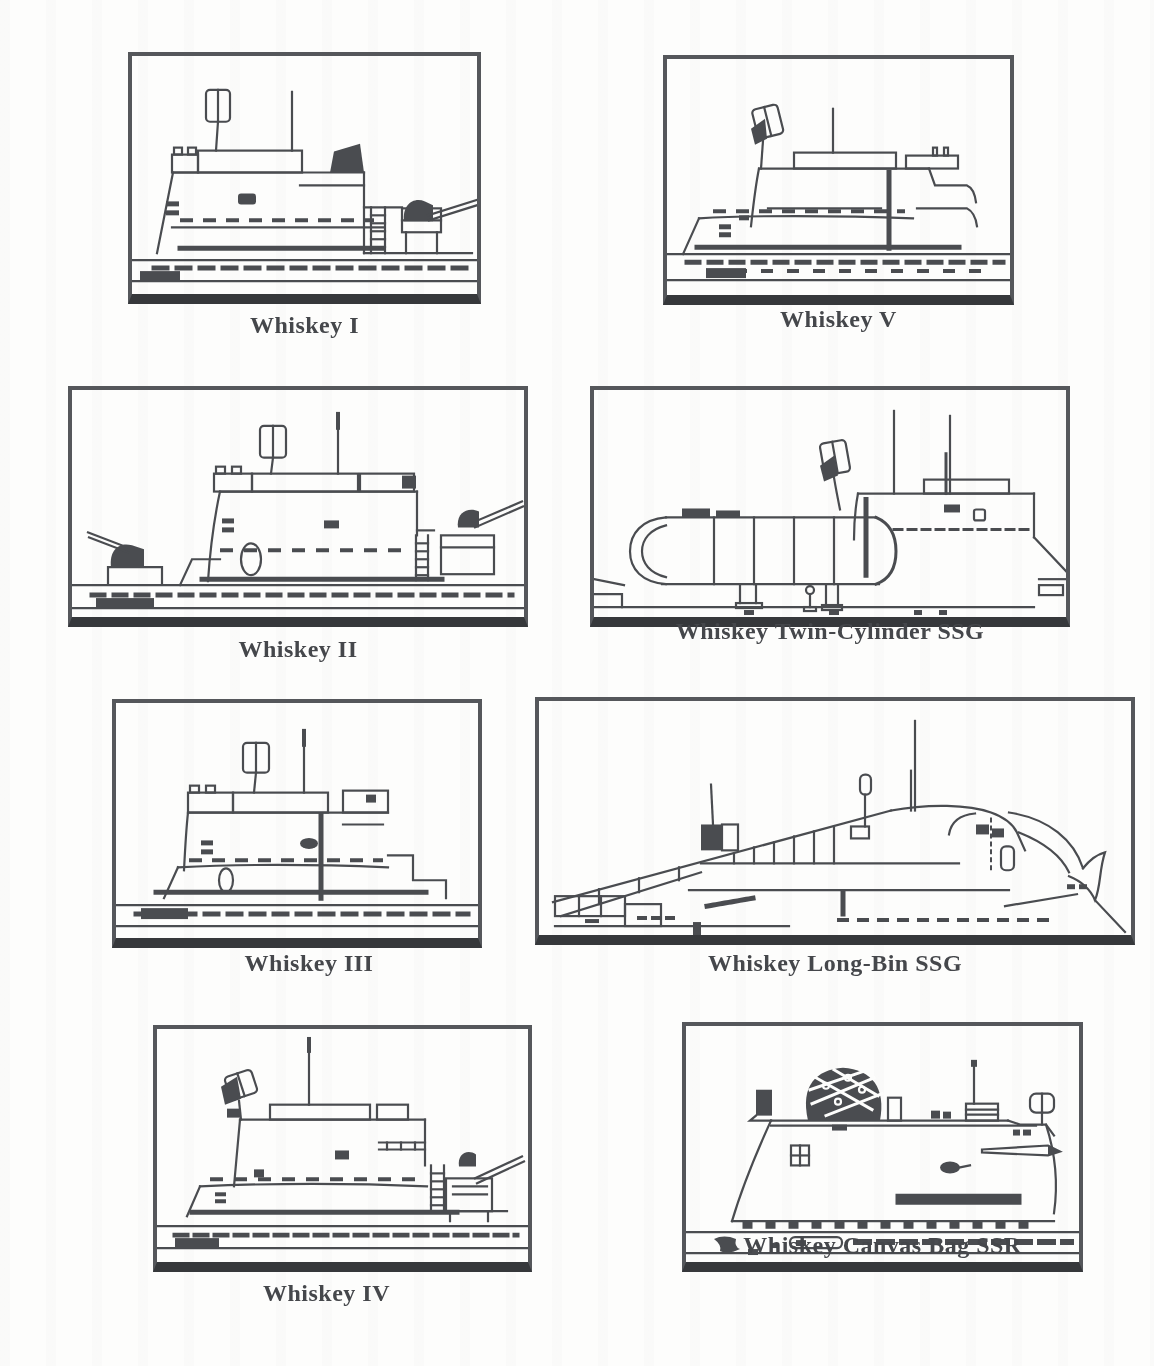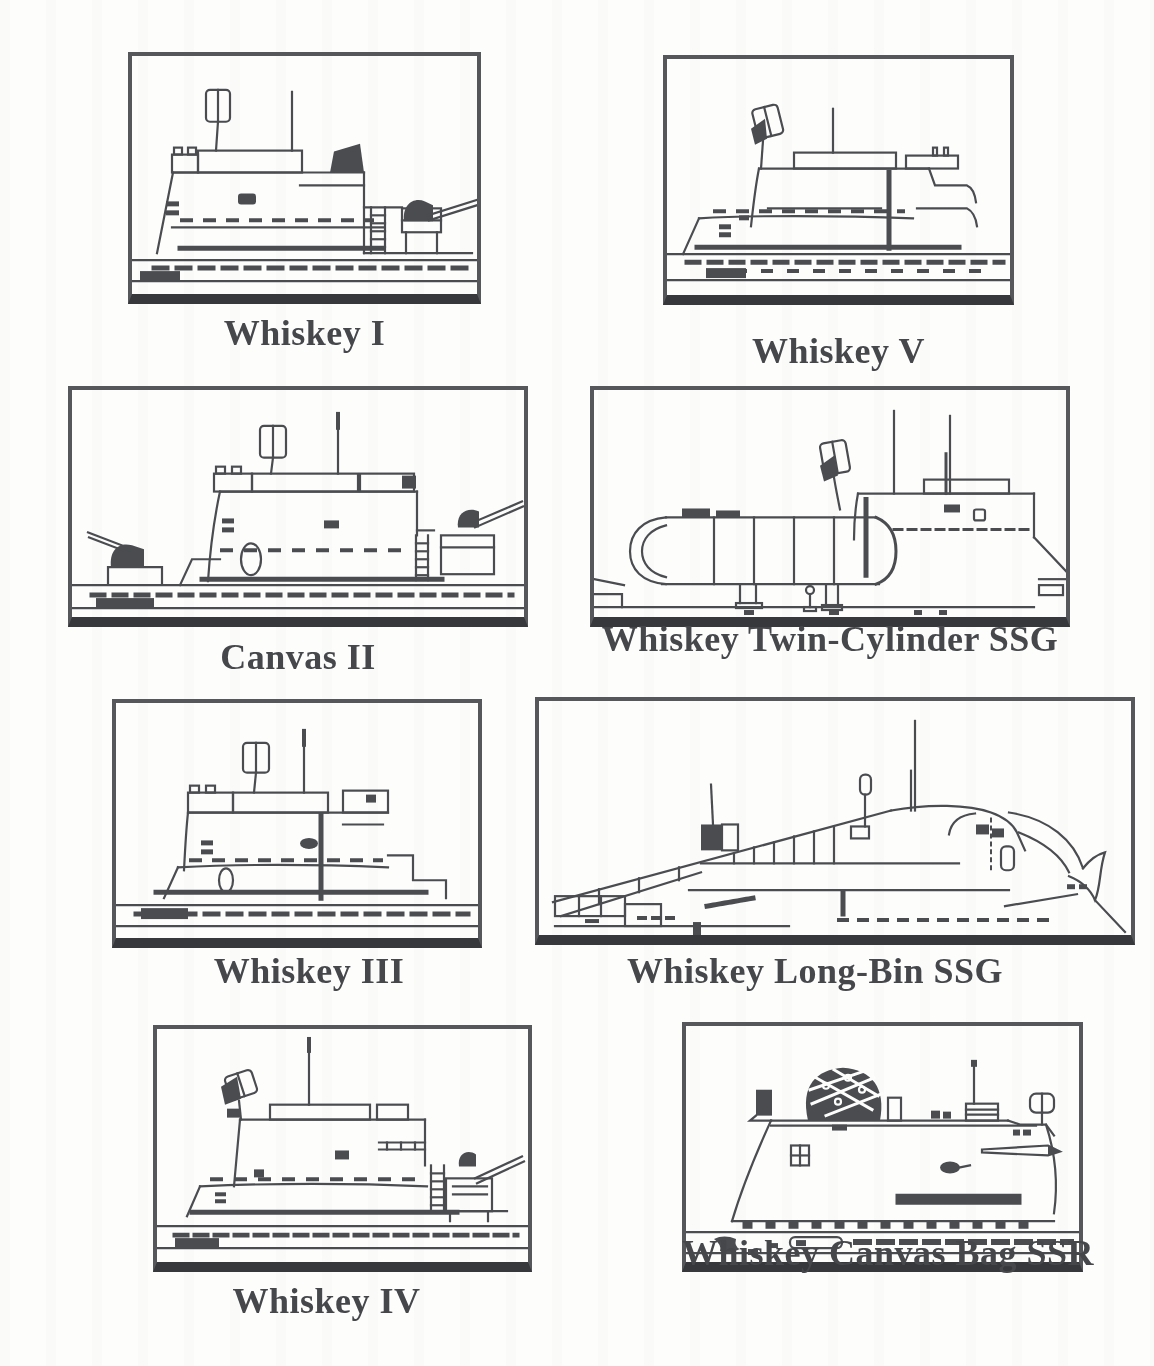--- a/index.html
+++ b/index.html
@@ -15,21 +15,21 @@
   }
   .panel{
     position:absolute;box-sizing:border-box;background:transparent;
     border:4px solid var(--frame);border-bottom:10px solid var(--frame-bottom);
   }
   .panel svg{display:block;width:100%;height:100%;color:var(--ink);}
   svg g.ink{stroke:currentColor;fill:none;stroke-width:2.2;stroke-linecap:square;}
   svg .f{fill:currentColor;stroke:none;}
   svg .w{stroke:#fdfdfc;fill:none;}
   .caption{
-    position:absolute;text-align:center;font-weight:bold;font-size:36px;
+    position:absolute;text-align:center;font-weight:bold;font-size:24px;
     color:var(--caption);letter-spacing:0.5px;white-space:nowrap;
   }
 </style>
 </head>
 <body>
 
 <div class="panel" style="left:128px;top:52px;width:353px;height:252px">
   <svg viewBox="0 0 345 239" preserveAspectRatio="none">
     <g class="ink">
       <path d="M25,198 L41,117"></path>
@@ -105,21 +105,21 @@
       <rect class="f" x="72" y="157" width="10" height="5"></rect>
       <line x1="30" y1="189" x2="292" y2="189" stroke-width="5"></line>
       <line x1="0" y1="196" x2="343" y2="196"></line>
       <line x1="20" y1="204" x2="336" y2="204" stroke-width="5" stroke-dasharray="12 10"></line>
       <line x1="70" y1="213" x2="330" y2="213" stroke-width="4" stroke-dasharray="8 18"></line>
       <line x1="0" y1="222" x2="343" y2="222"></line>
       <rect class="f" x="39" y="210" width="40" height="10"></rect>
     </g>
   </svg>
 </div>
-<div class="caption" style="left:663px;top:330px;width:351px">Whiskey V</div>
+<div class="caption" style="left:663px;top:306px;width:351px">Whiskey V</div>
 
 <div class="panel" style="left:68px;top:386px;width:460px;height:241px">
   <svg viewBox="0 0 452 228" preserveAspectRatio="none">
     <g class="ink">
       <path d="M136,192 C138,162 142,130 148,102"></path>
       <line x1="148" y1="102" x2="345" y2="102"></line>
       <rect x="180" y="84" width="106" height="18"></rect>
       <rect x="142" y="84" width="38" height="18"></rect>
       <rect x="144" y="77" width="9" height="7"></rect>
       <rect x="160" y="77" width="9" height="7"></rect>
@@ -155,21 +155,21 @@
       <path d="M108,196 L120,170 L148,170"></path>
       <line x1="150" y1="161" x2="340" y2="161" stroke-width="4" stroke-dasharray="9 15"></line>
       <line x1="130" y1="190" x2="370" y2="190" stroke-width="5"></line>
       <line x1="0" y1="196" x2="452" y2="196"></line>
       <line x1="20" y1="206" x2="440" y2="206" stroke-width="5" stroke-dasharray="12 10"></line>
       <line x1="0" y1="219" x2="452" y2="219"></line>
       <rect class="f" x="24" y="209" width="58" height="9"></rect>
     </g>
   </svg>
 </div>
-<div class="caption" style="left:68px;top:636px;width:460px">Canvas II</div>
+<div class="caption" style="left:68px;top:636px;width:460px">Whiskey II</div>
 
 <div class="panel" style="left:590px;top:386px;width:480px;height:241px">
   <svg viewBox="0 0 472 228" preserveAspectRatio="none">
     <g class="ink">
       <path d="M264,104 C261,120 260,135 260,150"></path>
       <line x1="264" y1="104" x2="440" y2="104"></line>
       <rect x="330" y="90" width="85" height="14"></rect>
       <line x1="300" y1="21" x2="300" y2="104"></line>
       <line x1="356" y1="26" x2="356" y2="104"></line>
       <line x1="352" y1="64" x2="352" y2="104" stroke-width="3"></line>
@@ -298,21 +298,21 @@
       <line x1="556" y1="200" x2="586" y2="232"></line>
       <line x1="452" y1="118" x2="452" y2="170" stroke-width="2" stroke-dasharray="3 5"></line>
       <rect x="462" y="146" width="13" height="24" rx="5"></rect>
       <line x1="300" y1="220" x2="520" y2="220" stroke-width="4" stroke-dasharray="8 12"></line>
       <line x1="100" y1="218" x2="140" y2="218" stroke-width="4" stroke-dasharray="6 8"></line>
       <rect class="f" x="528" y="184" width="8" height="5"></rect>
       <rect class="f" x="540" y="184" width="8" height="5"></rect>
     </g>
   </svg>
 </div>
-<div class="caption" style="left:515px;top:950px;width:600px">Whiskey Long-Bin SSG</div>
+<div class="caption" style="left:535px;top:950px;width:600px">Whiskey Long-Bin SSG</div>
 
 <div class="panel" style="left:153px;top:1025px;width:379px;height:247px">
   <svg viewBox="0 0 371 234" preserveAspectRatio="none">
     <g class="ink">
       <path d="M77,158 C79,136 81,112 83,91"></path>
       <line x1="83" y1="91" x2="268" y2="91"></line>
       <rect x="113" y="76" width="100" height="15"></rect>
       <rect x="220" y="76" width="31" height="15"></rect>
       <g transform="rotate(-18 84 56)">
         <rect x="70" y="44" width="28" height="24" rx="4"></rect>

